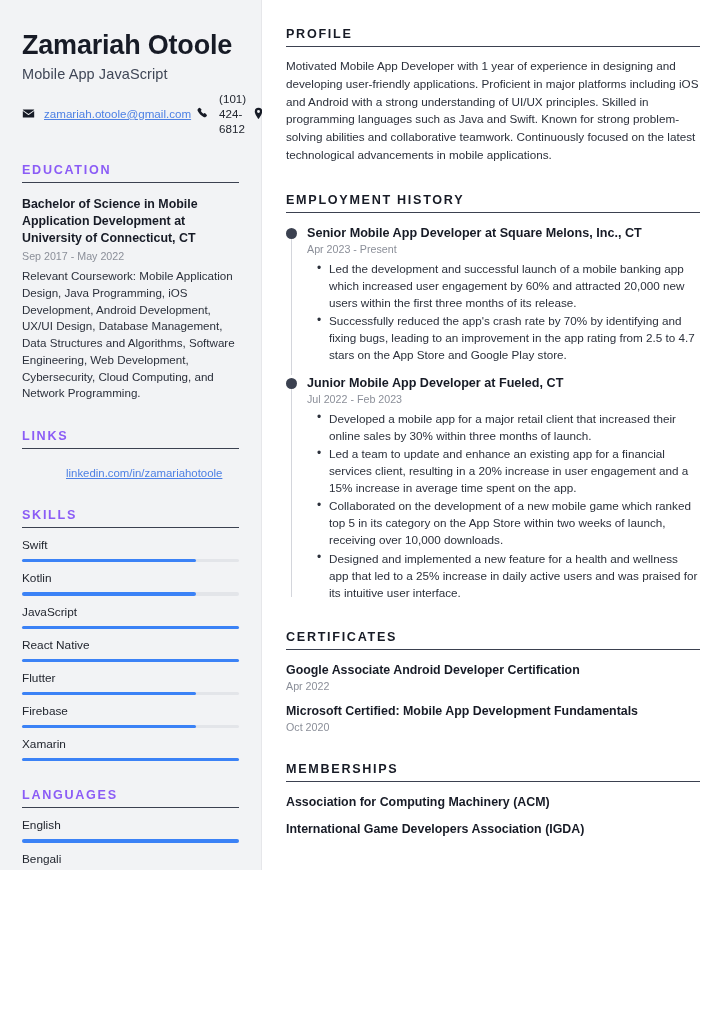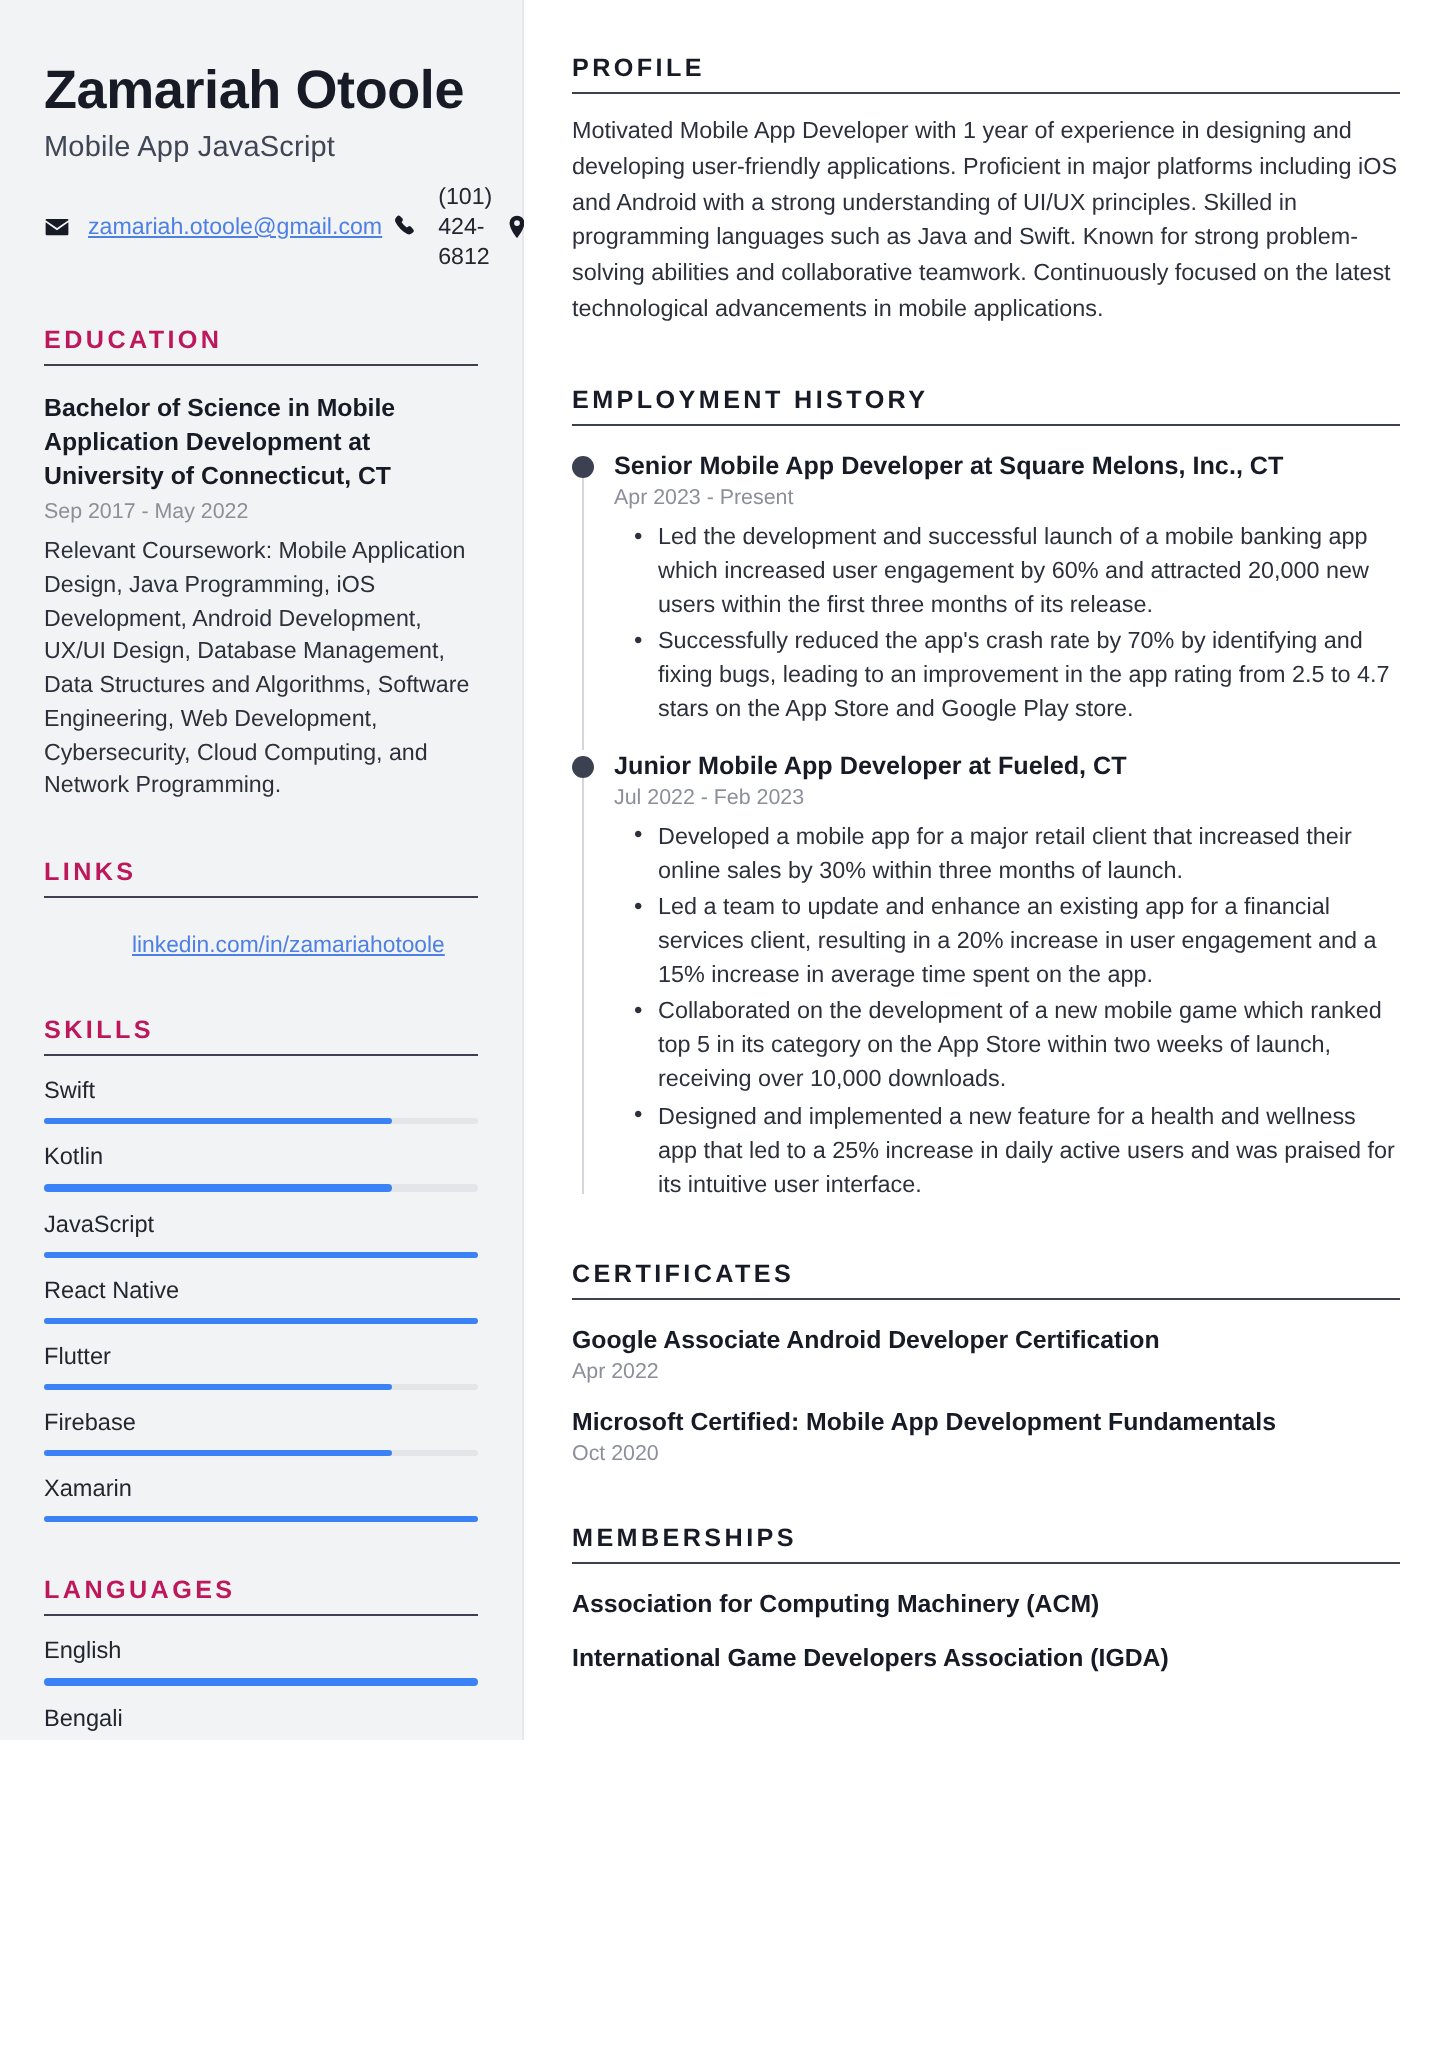--- a/index.html
+++ b/index.html
@@ -79,21 +79,21 @@
     text-decoration: underline;
     font-size: 11.6px;
   }
 
   
   .sec-head-left {
     margin-top: 27px;
     font-size: 12.6px;
     font-weight: bold;
     letter-spacing: 1.7px;
-    color: #be185d;
+    color: #8b5cf6;
     padding-bottom: 5px;
     border-bottom: 1.4px solid #3b4150;
   }
 
   .edu-block { margin-top: 13px; }
 
   .edu-degree {
     font-size: 12.4px;
     font-weight: bold;
     line-height: 1.37;

